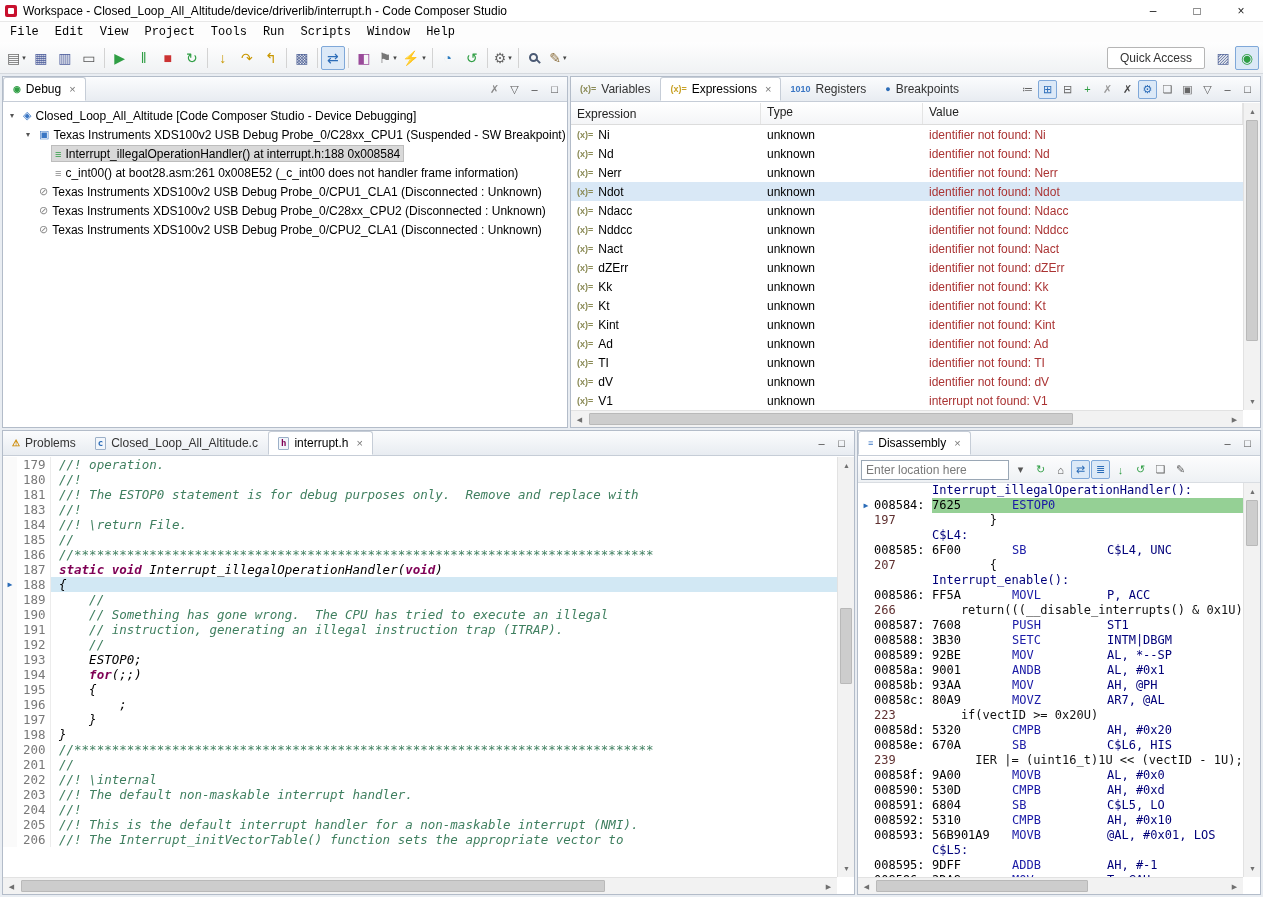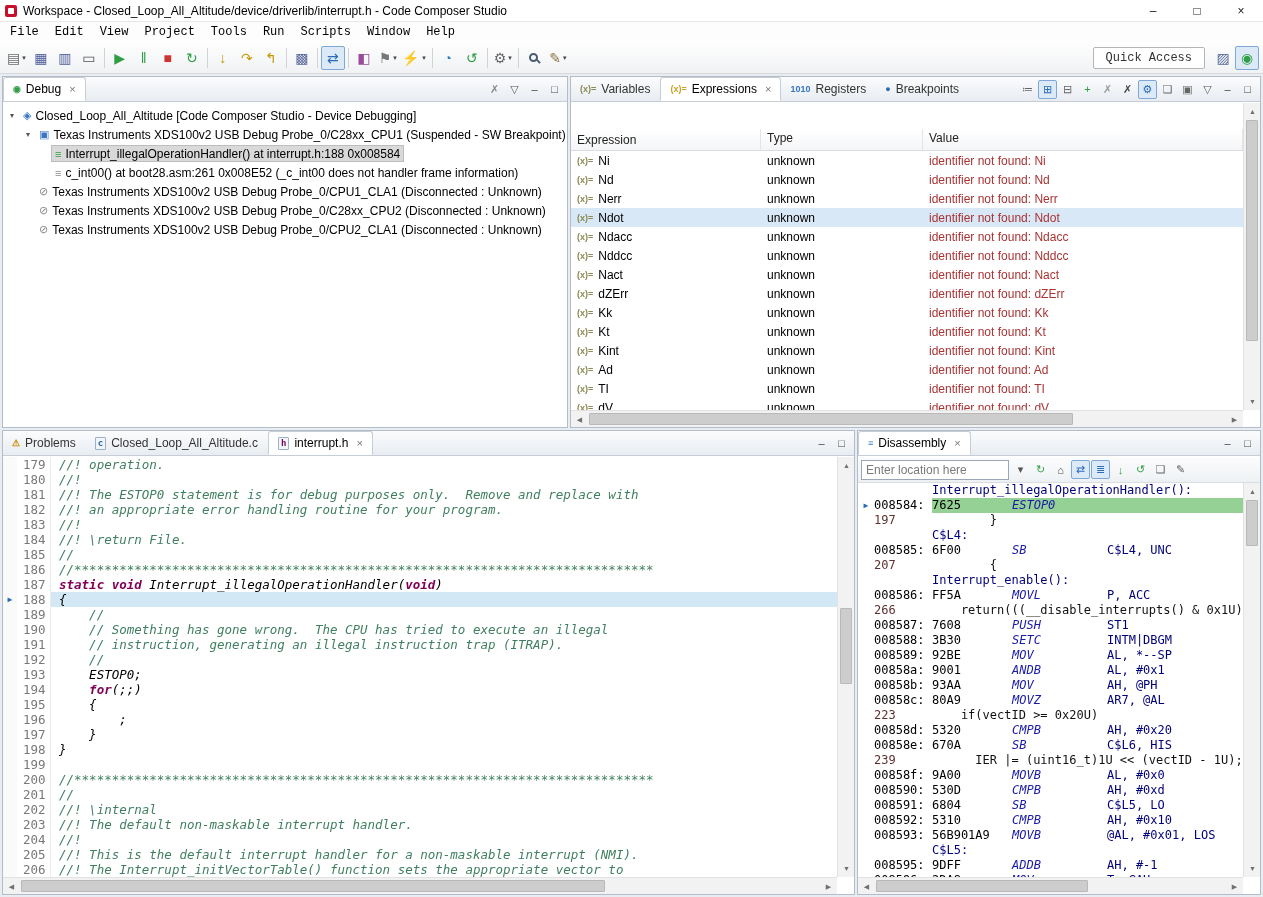--- a/index.html
+++ b/index.html
@@ -16,21 +16,21 @@
   .menubar{position:absolute;top:22px;left:0;right:0;height:20px;background:#fdfdfd;display:flex;align-items:center;padding-left:2px;}
   .menu-item{padding:2px 8px;white-space:nowrap;font-family:Liberation Mono, monospace;}
   .toolbar{position:absolute;top:42px;left:0;right:0;height:32px;background:linear-gradient(#fefefe,#f0f2f4);border-bottom:1px solid #d5d9de;display:flex;align-items:center;padding:0 4px;}
   .tb-items{display:flex;align-items:center;}
   .tb-btn{height:24px;min-width:24px;display:flex;align-items:center;justify-content:center;border:1px solid transparent;border-radius:2px;padding:0 2px;font-size:14px;}
   .tb-btn.pressed{background:#dce9f7;border-color:#7fa8d9;}
   .tb-sep{width:1px;height:20px;background:#d3d3d3;margin:0 3px;flex:none;}
   .dd{font-size:7px;color:#444;margin-left:2px;}
   .lens{width:9px;height:9px;border:2px solid #4b5a74;border-radius:50%;position:relative;display:inline-block;}
   .lens::after{content:"";position:absolute;width:6px;height:2px;background:#4b5a74;transform:rotate(45deg);right:-5px;bottom:-2px;}
-  .quick-access{margin-left:auto;border:1px solid #b5b5b5;border-radius:2px;padding:3px 12px;background:#fff;color:#333;white-space:nowrap;font-family:Liberation Mono, monospace;}
+  .quick-access{margin-left:auto;border:1px solid #b5b5b5;border-radius:2px;padding:3px 12px;background:#fff;color:#333;white-space:nowrap;}
   .tb-right{display:flex;align-items:center;margin-left:6px;}
 
   
   .panel{position:absolute;background:#fff;border:1px solid #b3bcc9;}
   .view-header{height:25px;background:linear-gradient(#fbfcfd,#e8ecf1);border-bottom:1px solid #c6cdd7;display:flex;align-items:stretch;}
   .view-tab{display:flex;align-items:center;gap:5px;padding:0 9px;color:#333;white-space:nowrap;border-right:1px solid transparent;}
   .view-tab.active{background:#fff;border:1px solid #c6cdd7;border-bottom-color:#fff;border-radius:3px 3px 0 0;color:#000;}
   .tab-icon{font-size:9px;font-weight:bold;flex:none;}
   .tab-close{font-size:11px;color:#777;margin-left:3px;}
   .hdr-icons{margin-left:auto;display:flex;align-items:center;gap:1px;padding-right:3px;}
@@ -50,21 +50,21 @@
   .tree{position:absolute;top:26px;left:0;right:0;bottom:0;overflow:hidden;padding-top:3px;background:#fff;}
   .tree-row{height:19px;display:flex;align-items:center;white-space:nowrap;}
   .twisty{width:14px;font-size:8px;color:#555;text-align:center;flex:none;}
   .row-content{display:flex;align-items:center;gap:4px;padding:0 3px;height:17px;border:1px solid transparent;}
   .tree-row.selected .row-content{background:#d9d9d9;border-color:#bdbdbd;}
   .tree-icon{font-size:11px;flex:none;}
   .tree-label{font-size:12px;}
 
   
   .expr-panel{left:570px;top:76px;width:691px;height:352px;}
-  .expr-table{position:absolute;top:26px;left:0;right:17px;bottom:17px;overflow:hidden;margin-top:26px;}
+  .expr-table{position:absolute;top:26px;left:0;right:17px;bottom:17px;overflow:hidden;}
   .expr-header-row{display:flex;height:22px;border-bottom:1px solid #dcdcdc;background:linear-gradient(#ffffff,#f4f5f7);}
   .expr-cell{padding:2px 6px;white-space:nowrap;overflow:hidden;}
   .expr-header-row .expr-cell{border-right:1px solid #e4e4e4;color:#222;}
   .col0{width:190px;flex:none;display:flex;align-items:center;gap:5px;}
   .col1{width:162px;flex:none;}
   .col2{flex:1;}
   .expr-row{display:flex;height:19px;align-items:center;}
   .expr-row.selected{background:#d9e8f6;}
   .expr-icon{font-size:9px;color:#8a8a55;font-weight:bold;flex:none;}
   .expr-row .col2{color:var(--error-value);}
@@ -94,21 +94,21 @@
   .disasm-body{position:absolute;top:52px;left:0;right:17px;bottom:17px;overflow:hidden;background:#fff;font-family:"DejaVu Sans Mono",monospace;font-size:12px;line-height:15px;}
   .dis-row{display:flex;height:15px;white-space:pre;}
   .dis-margin{width:16px;flex:none;text-align:center;font-size:8px;line-height:15px;}
   .dis-margin.pc{color:#2b6cb8;}
   .dis-addr{width:58px;flex:none;}
   .src-num{color:#5f3030;}
   .dis-label{font-weight:normal;color:var(--label-navy);}
   .dis-rest{flex:1;display:flex;}
   .dis-rest.current{background:var(--disasm-current);}
   .dis-op{width:80px;flex:none;}
-  .dis-mn{width:95px;flex:none;color:var(--mnemonic-blue);font-style:italic;}
+  .dis-mn{width:95px;flex:none;color:var(--mnemonic-blue);}
   .dis-args{color:var(--label-navy);}
   .dis-src{color:#111;}
   .disasm-vscroll{top:52px;right:0;bottom:17px;}
   .disasm-hscroll{left:0;right:17px;bottom:0;}
 </style>
 </head>
 <body>
 
 <div class="titlebar">
   <span class="app-icon"></span>
@@ -521,38 +521,36 @@
         </div>
         <div class="hdr-btn">
           <span class="glyph" style="color: rgb(68, 68, 68);">□</span>
         </div>
       </div>
   </div>
   <div class="editor-body" id="editor-lines">
       <div class="code-line"><span class="marker-col"></span><span class="line-num">179</span><span class="code-text"><span class="tok-c">//! operation.</span></span></div>
       <div class="code-line"><span class="marker-col"></span><span class="line-num">180</span><span class="code-text"><span class="tok-c">//!</span></span></div>
       <div class="code-line"><span class="marker-col"></span><span class="line-num">181</span><span class="code-text"><span class="tok-c">//! The ESTOP0 statement is for debug purposes only.  Remove and replace with</span></span></div>
-      <div class="code-line"><span class="marker-col"></span><span class="line-num">182</span><span class="code-text"><span class="tok-c">//! an appropriate error handling routine for your program.</span></span></div>
       <div class="code-line"><span class="marker-col"></span><span class="line-num">183</span><span class="code-text"><span class="tok-c">//!</span></span></div>
       <div class="code-line"><span class="marker-col"></span><span class="line-num">184</span><span class="code-text"><span class="tok-c">//! \return File.</span></span></div>
       <div class="code-line"><span class="marker-col"></span><span class="line-num">185</span><span class="code-text"><span class="tok-c">//</span></span></div>
       <div class="code-line"><span class="marker-col"></span><span class="line-num">186</span><span class="code-text"><span class="tok-c">//*****************************************************************************</span></span></div>
       <div class="code-line"><span class="marker-col"></span><span class="line-num">187</span><span class="code-text"><span class="tok-k">static</span><span class="tok-p"> </span><span class="tok-k">void</span><span class="tok-p"> Interrupt_illegalOperationHandler(</span><span class="tok-k">void</span><span class="tok-p">)</span></span></div>
       <div class="code-line"><span class="marker-col ip">▶</span><span class="line-num">188</span><span class="code-text current-debug-line"><span class="tok-p">{</span></span></div>
       <div class="code-line"><span class="marker-col"></span><span class="line-num">189</span><span class="code-text"><span class="tok-p">    </span><span class="tok-c">//</span></span></div>
       <div class="code-line"><span class="marker-col"></span><span class="line-num">190</span><span class="code-text"><span class="tok-p">    </span><span class="tok-c">// Something has gone wrong.  The CPU has tried to execute an illegal</span></span></div>
       <div class="code-line"><span class="marker-col"></span><span class="line-num">191</span><span class="code-text"><span class="tok-p">    </span><span class="tok-c">// instruction, generating an illegal instruction trap (ITRAP).</span></span></div>
       <div class="code-line"><span class="marker-col"></span><span class="line-num">192</span><span class="code-text"><span class="tok-p">    </span><span class="tok-c">//</span></span></div>
       <div class="code-line"><span class="marker-col"></span><span class="line-num">193</span><span class="code-text"><span class="tok-p">    ESTOP0;</span></span></div>
       <div class="code-line"><span class="marker-col"></span><span class="line-num">194</span><span class="code-text"><span class="tok-p">    </span><span class="tok-k">for</span><span class="tok-p">(;;)</span></span></div>
       <div class="code-line"><span class="marker-col"></span><span class="line-num">195</span><span class="code-text"><span class="tok-p">    {</span></span></div>
       <div class="code-line"><span class="marker-col"></span><span class="line-num">196</span><span class="code-text"><span class="tok-p">        ;</span></span></div>
       <div class="code-line"><span class="marker-col"></span><span class="line-num">197</span><span class="code-text"><span class="tok-p">    }</span></span></div>
       <div class="code-line"><span class="marker-col"></span><span class="line-num">198</span><span class="code-text"><span class="tok-p">}</span></span></div>
-      <div class="code-line"><span class="marker-col"></span><span class="line-num">199</span><span class="code-text"></span></div>
       <div class="code-line"><span class="marker-col"></span><span class="line-num">200</span><span class="code-text"><span class="tok-c">//*****************************************************************************</span></span></div>
       <div class="code-line"><span class="marker-col"></span><span class="line-num">201</span><span class="code-text"><span class="tok-c">//</span></span></div>
       <div class="code-line"><span class="marker-col"></span><span class="line-num">202</span><span class="code-text"><span class="tok-c">//! \internal</span></span></div>
       <div class="code-line"><span class="marker-col"></span><span class="line-num">203</span><span class="code-text"><span class="tok-c">//! The default non-maskable interrupt handler.</span></span></div>
       <div class="code-line"><span class="marker-col"></span><span class="line-num">204</span><span class="code-text"><span class="tok-c">//!</span></span></div>
       <div class="code-line"><span class="marker-col"></span><span class="line-num">205</span><span class="code-text"><span class="tok-c">//! This is the default interrupt handler for a non-maskable interrupt (NMI).</span></span></div>
       <div class="code-line"><span class="marker-col"></span><span class="line-num">206</span><span class="code-text"><span class="tok-c">//! The Interrupt_initVectorTable() function sets the appropriate vector to</span></span></div>
     </div>
   <div class="vscroll editor-vscroll">
     <div class="sb-arrow" style="top:0;">▲</div>

